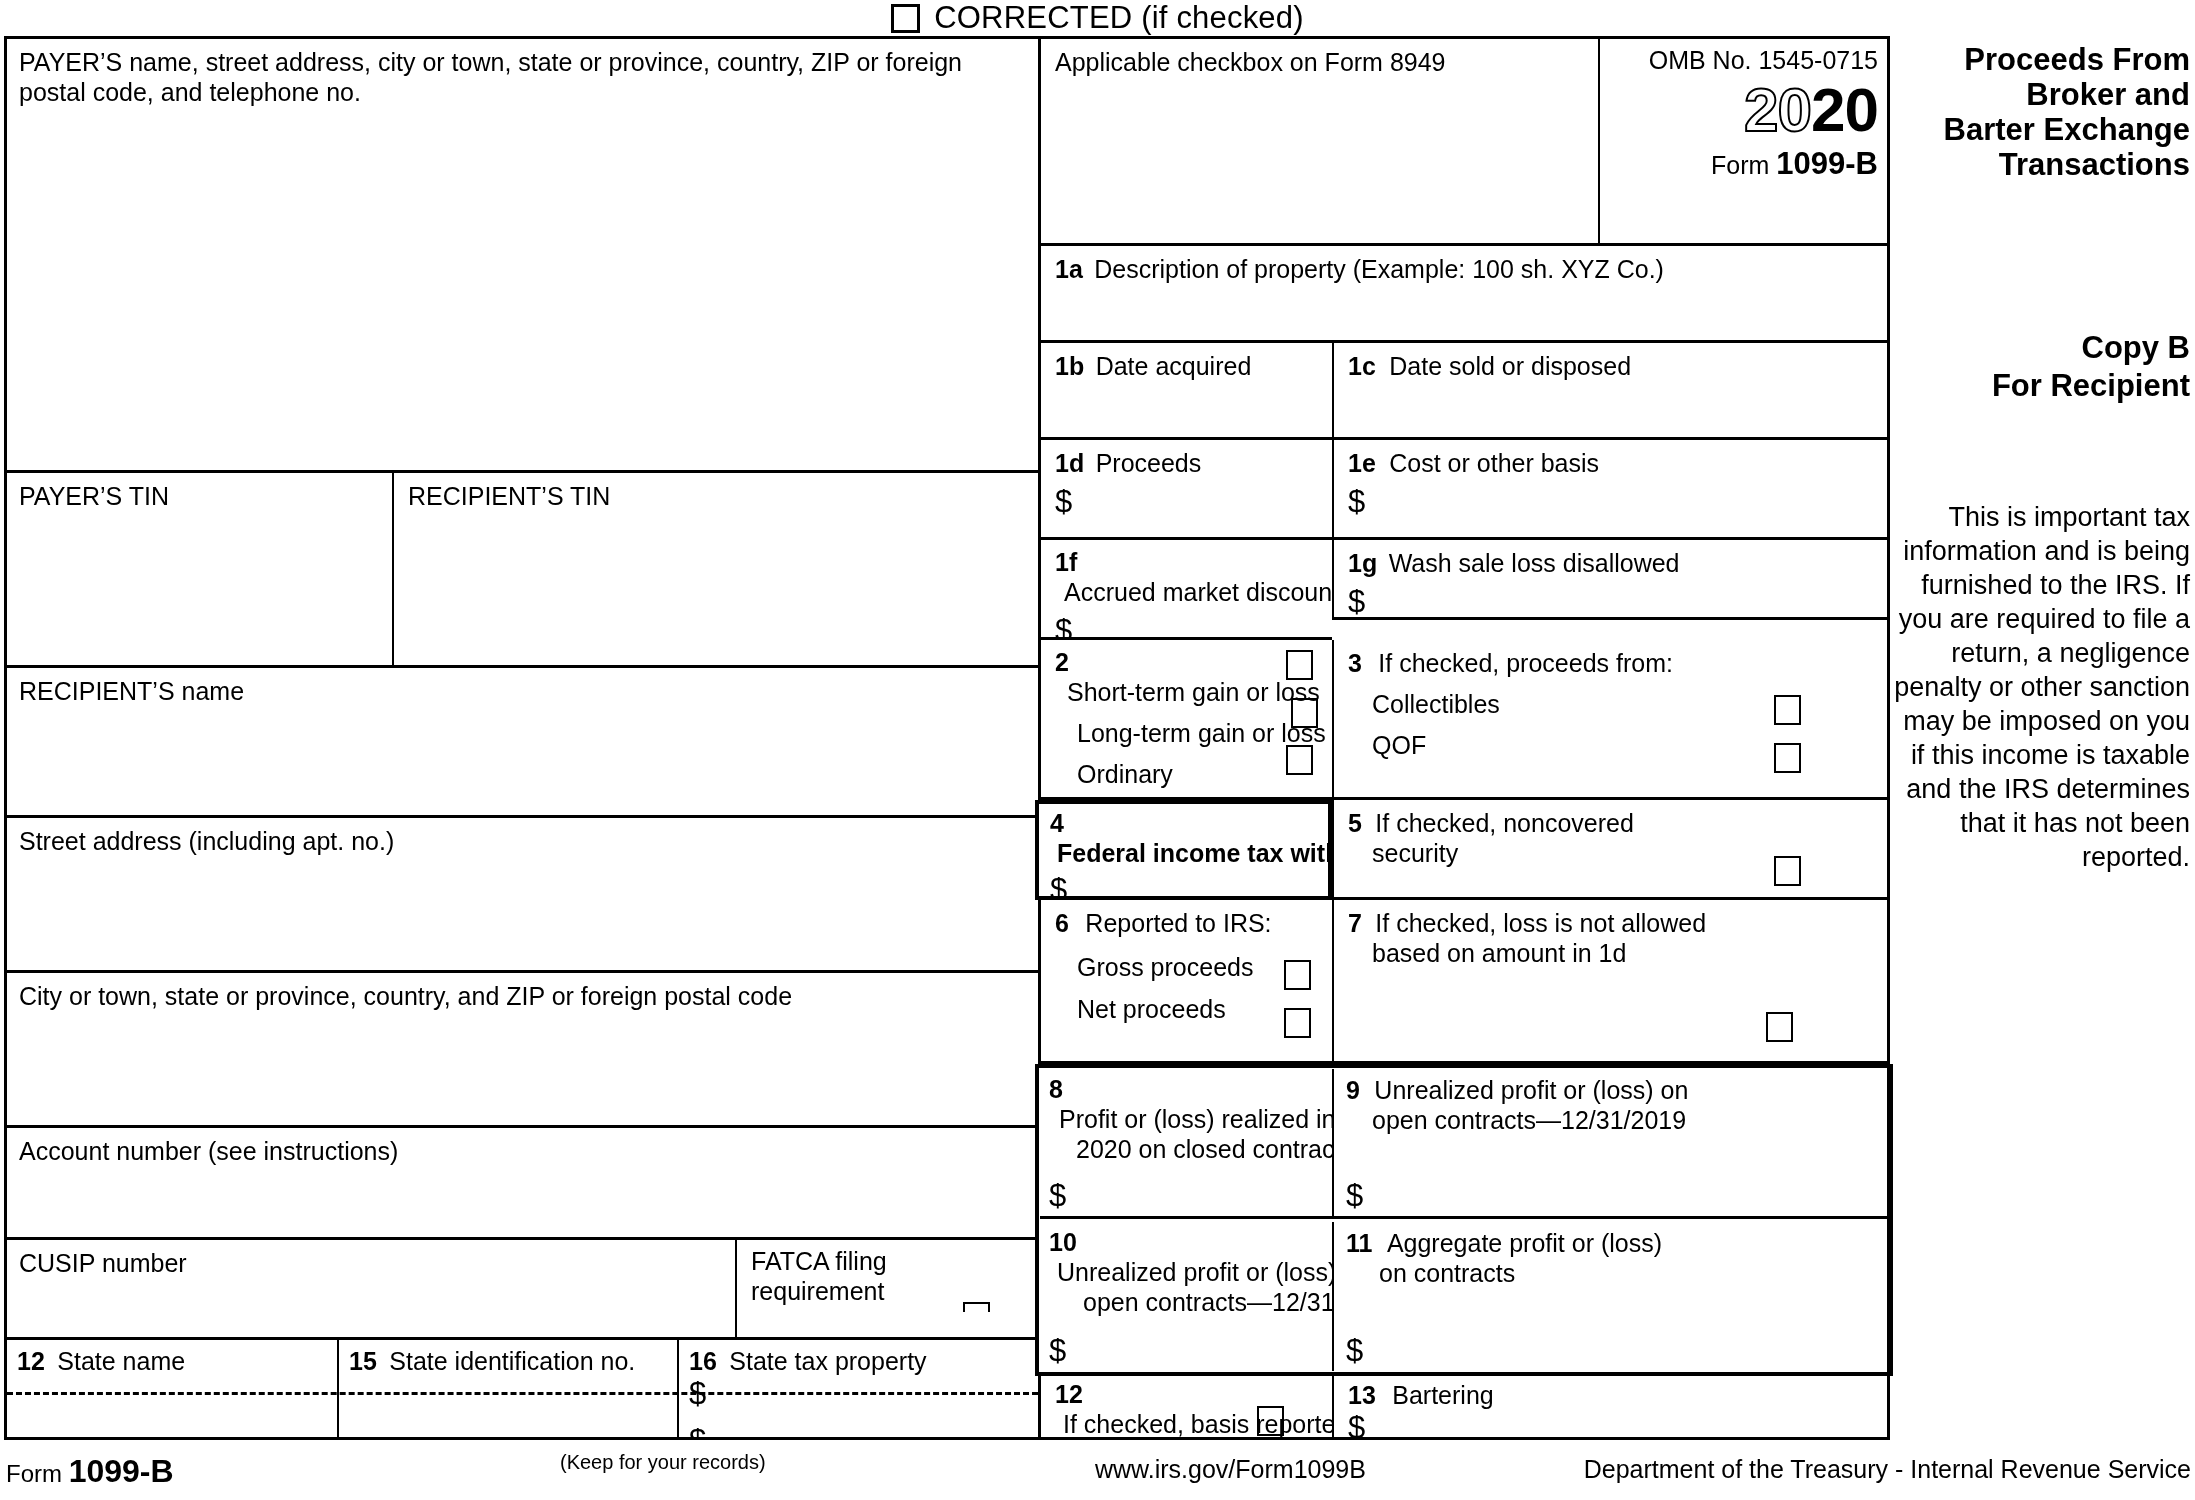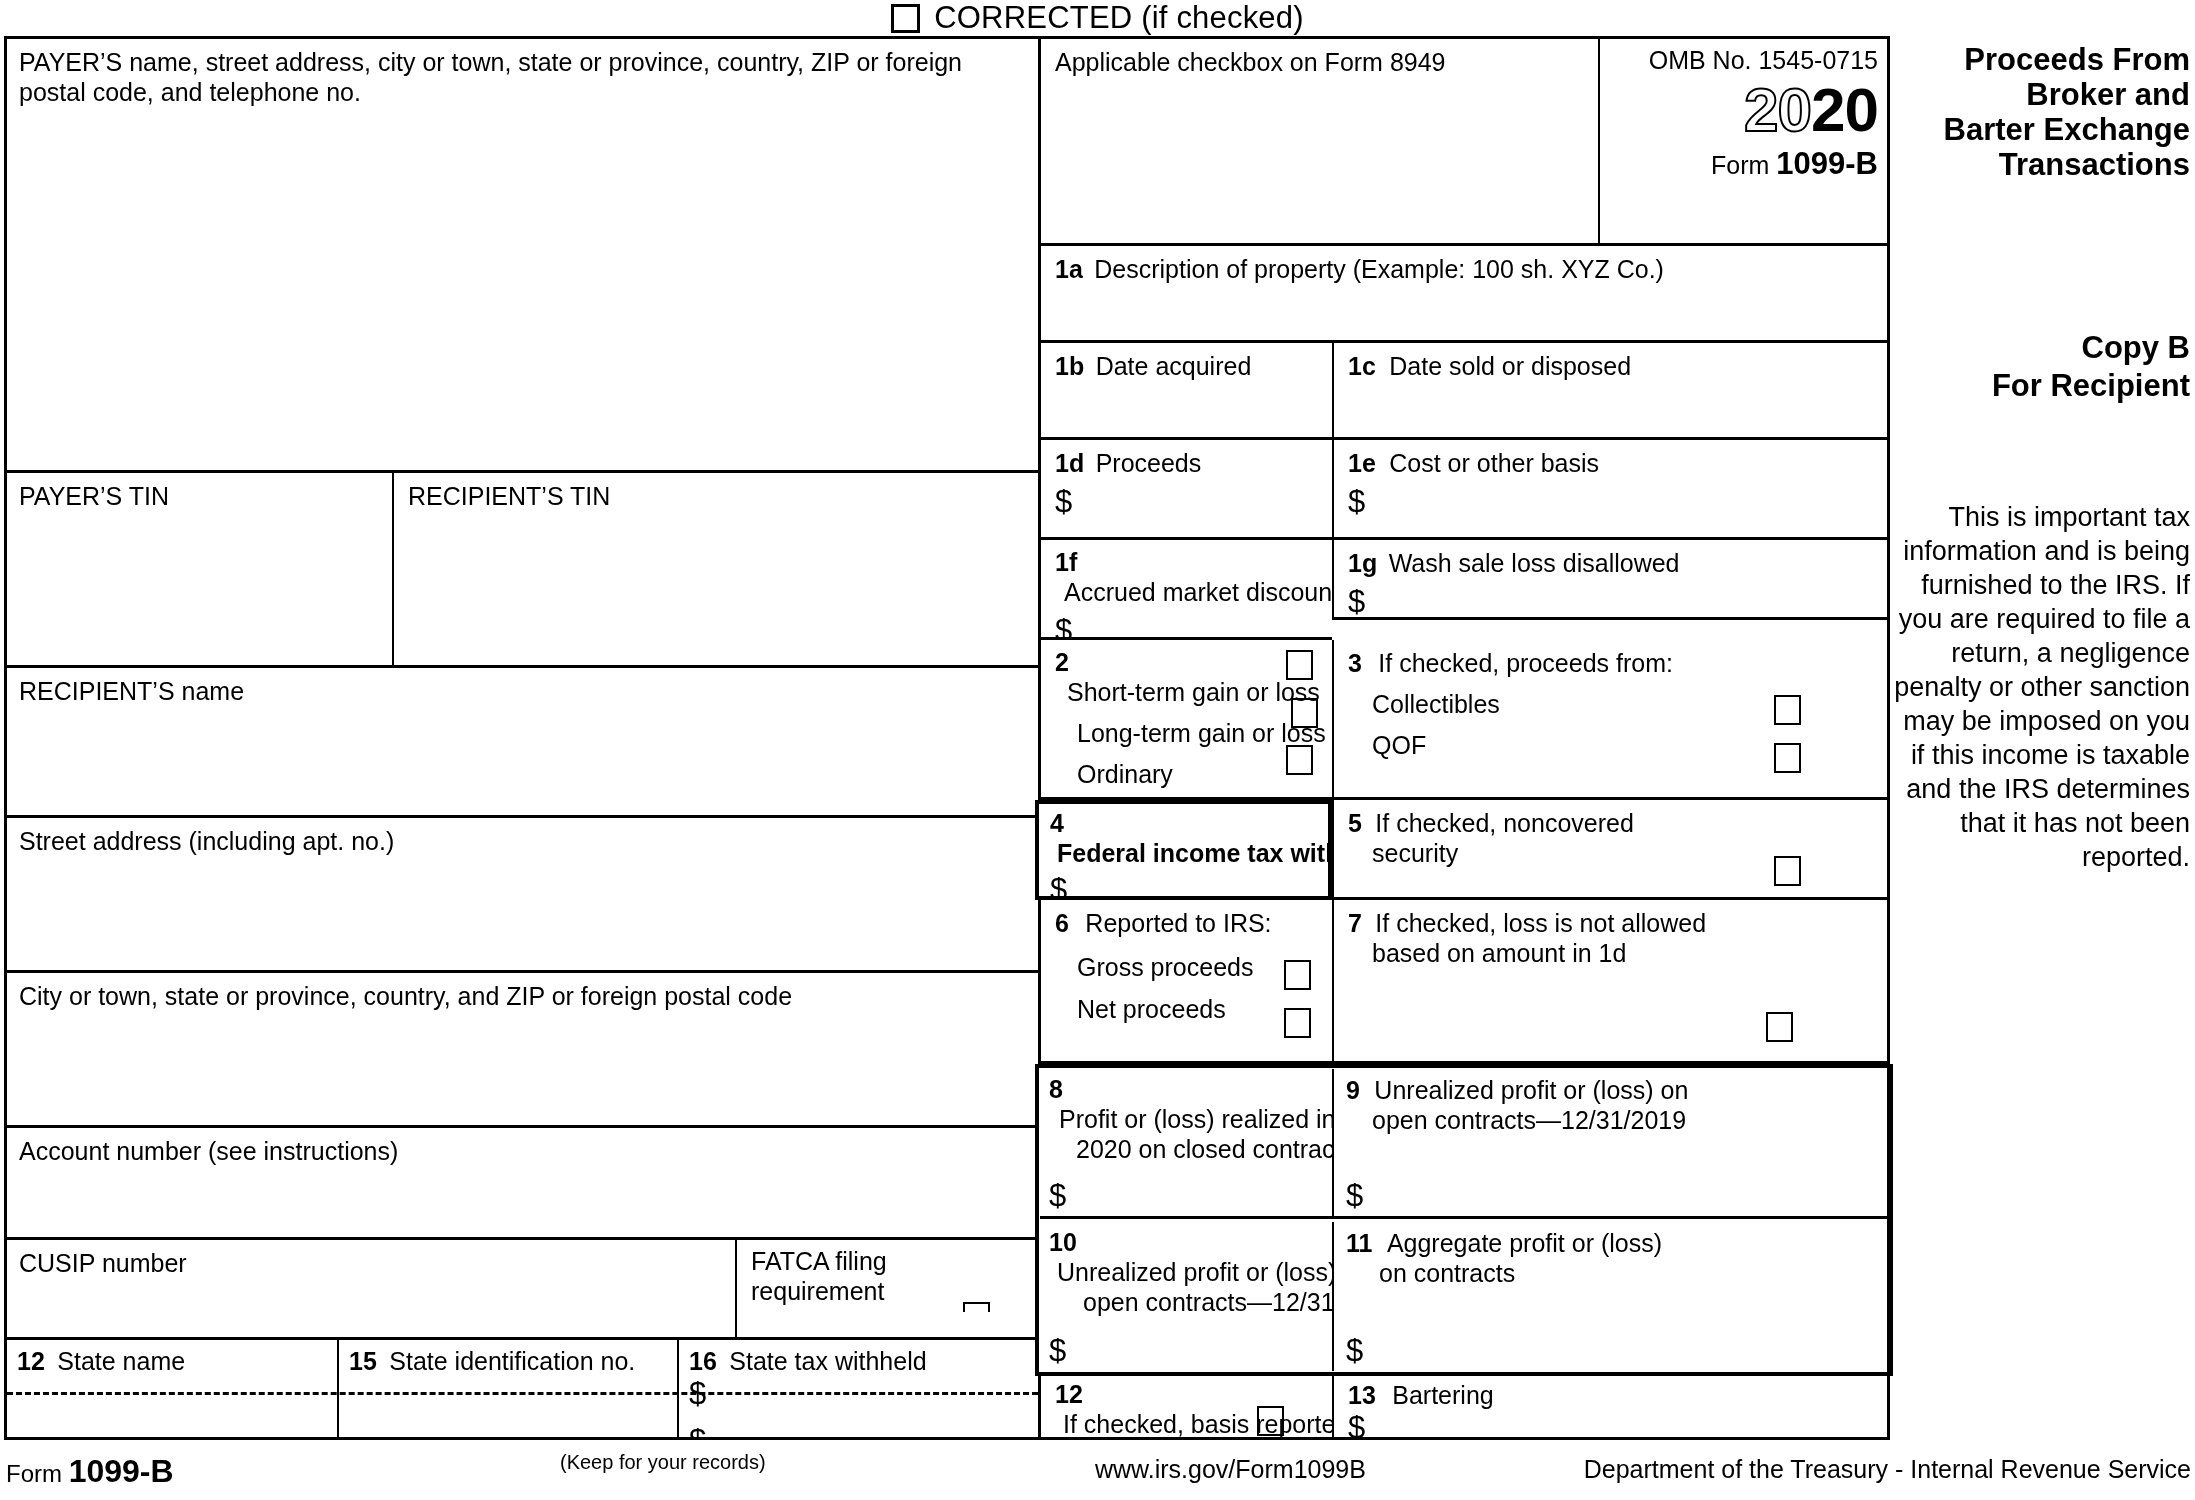--- a/index.html
+++ b/index.html
@@ -226,21 +226,21 @@
     </div>
     <div class="cell b-l-thin" style="left:333px;top:1304px;width:340px;height:100px;">
       <div style="padding:6px 0 0 10px;">
         <span class="num">15</span>
         <span class="lbl" style="margin-left:8px;">State identification no.</span>
       </div>
     </div>
     <div class="cell b-l-thin" style="left:673px;top:1304px;width:361px;height:100px;">
       <div style="padding:6px 0 0 10px;">
         <span class="num">16</span>
-        <span class="lbl" style="margin-left:8px;">State tax withheld</span>
+        <span class="lbl" style="margin-left:8px;">State tax property</span>
       </div>
       <div class="dollar" style="padding:2px 0 0 10px;">$</div>
       <div class="dollar" style="padding:16px 0 0 10px;">$</div>
     </div>
 
     <div class="dashed-line" style="left:3px;top:1356px;width:1031px;"></div>
 
     <div class="cell b-b b-l" style="left:1034px;top:3px;width:560px;height:207px;">
       <div class="lbl" style="padding:8px 0 0 14px;">Applicable checkbox on Form 8949</div>
     </div>

